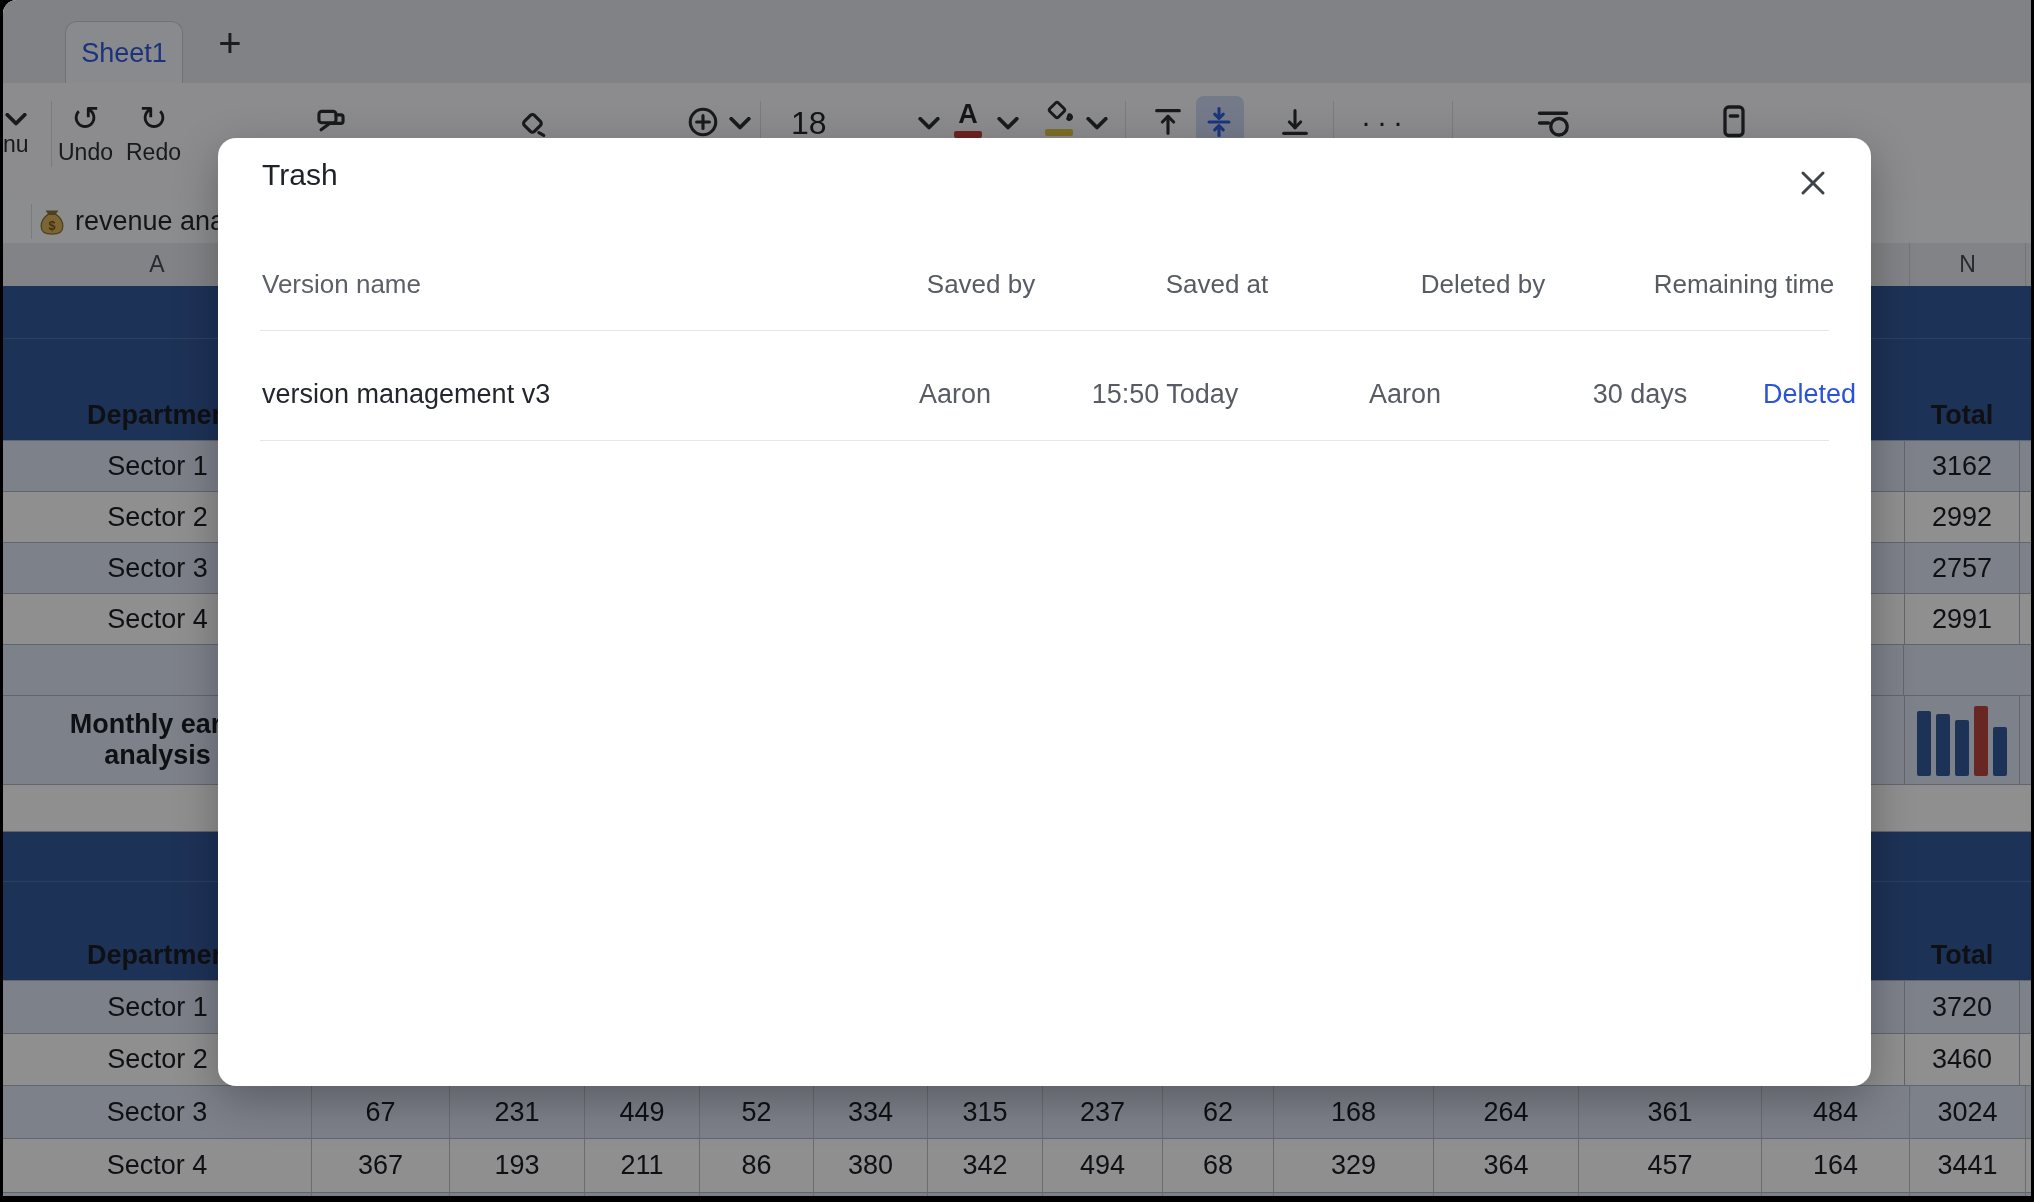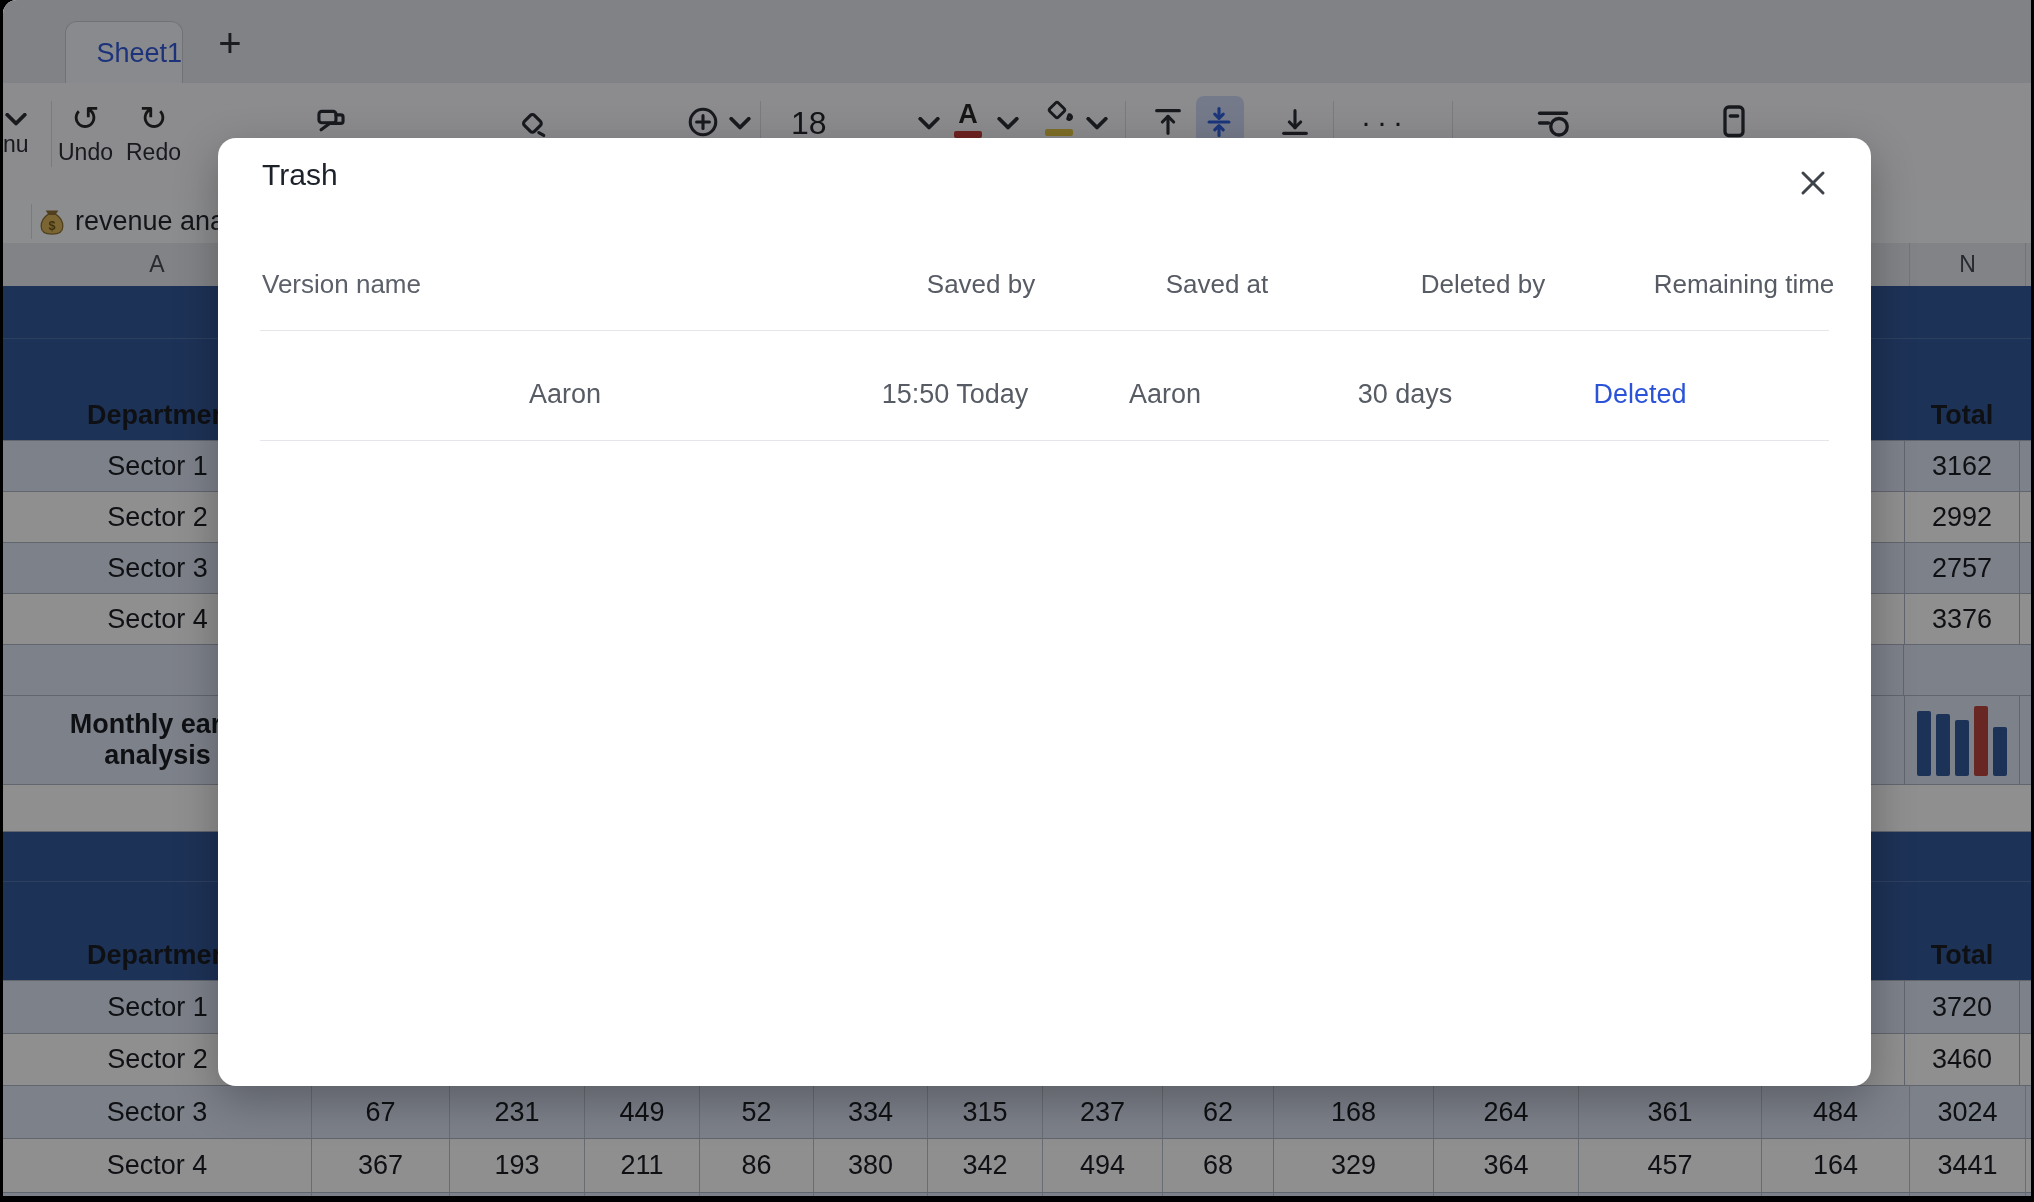--- a/index.html
+++ b/index.html
@@ -3,21 +3,21 @@
 <meta charset="utf-8">
 <style>
   html,body{margin:0;padding:0;background:#000;width:2034px;height:1202px;overflow:hidden;
     font-family:"Liberation Sans", sans-serif;}
   #app{position:absolute;left:3px;top:0;width:2028px;height:1196px;background:#f6f7f9;
     border-radius:14px 0 0 0;overflow:hidden;}
   
   .tabbar{position:absolute;left:0;top:0;width:100%;height:83px;background:#e3e5e9;border-bottom:1px solid #cfd2d7;}
   .sheet-tab{position:absolute;left:62px;top:21px;width:116px;height:62px;background:#f2f4f7;
     border:1.5px solid #c6c9cf;border-bottom:none;border-radius:12px 12px 0 0;
-    display:flex;align-items:center;justify-content:flex-end;font-size:27px;color:#2d55d8;}
+    display:flex;align-items:center;justify-content:center;font-size:27px;color:#2d55d8;}
   .newtab{position:absolute;left:205px;top:18px;width:44px;height:50px;display:flex;align-items:center;justify-content:center;
     font-size:40px;font-weight:300;color:#2a2d32;}
   
   .toolbar{position:absolute;left:0;top:83px;width:100%;height:117px;background:#f7f8fa;}
   .tb{position:absolute;display:flex;flex-direction:column;align-items:center;color:#26292e;}
   .tb .lbl{font-size:23px;color:#26292e;margin-top:4px;}
   .glyph{font-size:34px;line-height:34px;color:#222;}
   .sep{position:absolute;top:18px;width:1px;height:66px;background:#d6d9de;}
   .chev{position:absolute;}
   svg{display:block;}
@@ -261,21 +261,21 @@
     </div>
     <div class="t1row trow banded">
       <div class="label">Sector 3</div>
         <div></div>
       <div class="tot">2757</div>
         <div></div>
     </div>
     <div class="t1row trow plainrow">
       <div class="label">Sector 4</div>
         <div></div>
-      <div class="tot">3376</div>
+      <div class="tot">2991</div>
         <div></div>
     </div>
     <div class="t1row trow banded">
         <div></div>
       <div class="tot">2426</div>
         <div></div>
     </div>
 
     <div class="t1row trow banded monthly">
       <div class="label">
@@ -389,20 +389,21 @@
     <div class="first">Version name</div>
     <div class="c">Saved by</div>
     <div class="c">Saved at</div>
     <div class="c">Deleted by</div>
     <div class="c">Remaining time</div>
     <div class="c"></div>
   </div>
   <div class="m-divider" style="top:192px;"></div>
 
   <div class="m-row m-grid">
+    <div class="first">version management v3</div>
     <div class="c">Aaron</div>
     <div class="c">15:50 Today</div>
     <div class="c">Aaron</div>
     <div class="c">30 days</div>
     <div class="m-restore">Deleted</div>
   </div>
   <div class="m-divider" style="top:302px;"></div>
 </div>
 
 </body></html>

